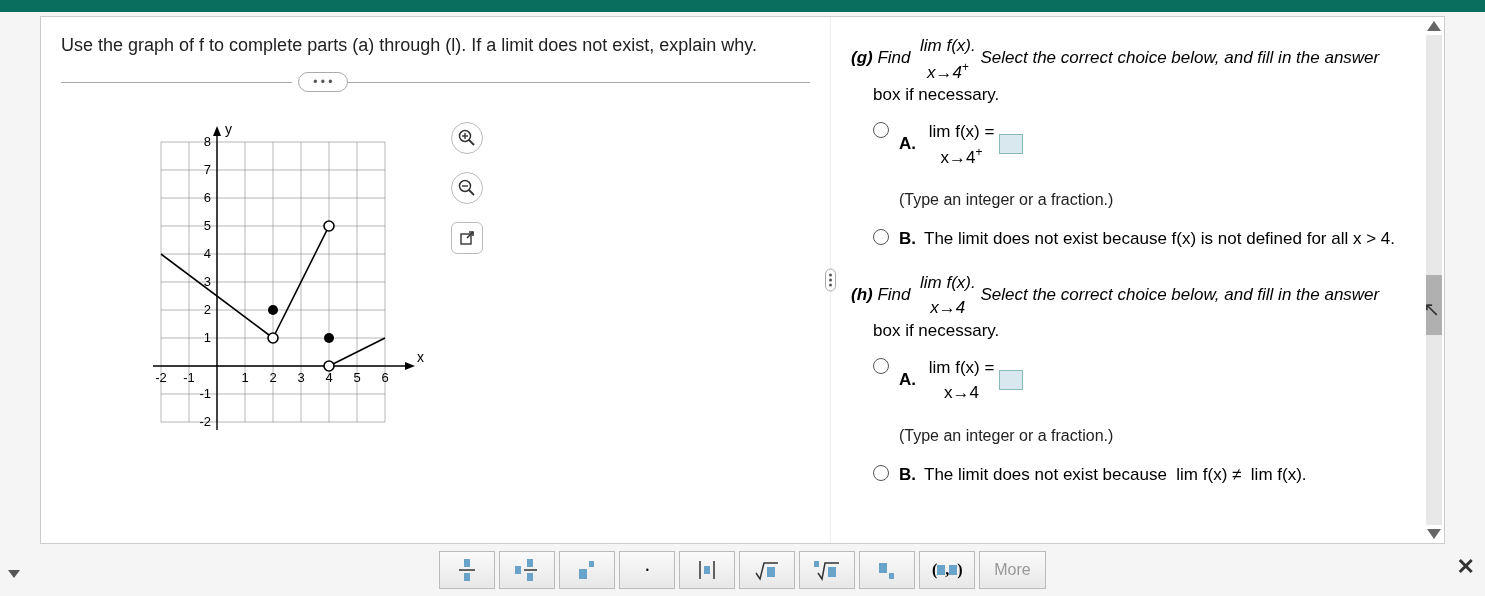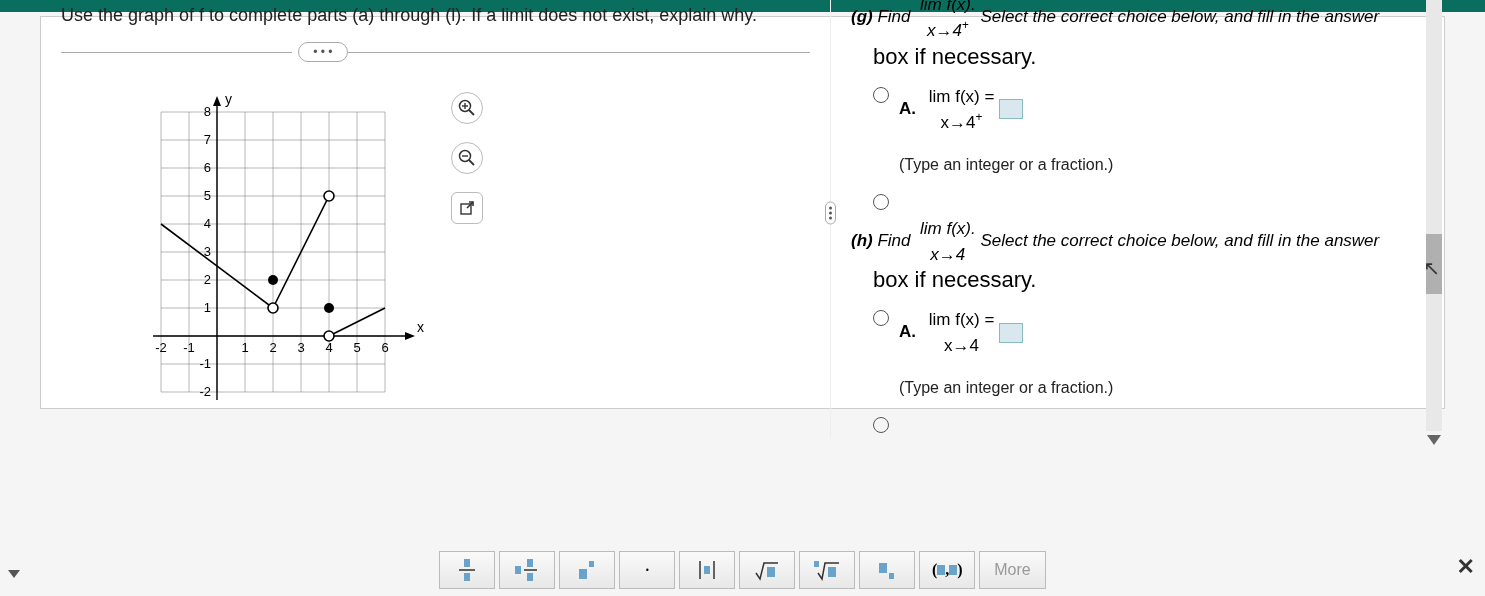--- a/index.html
+++ b/index.html
@@ -1,34 +1,34 @@
 <!DOCTYPE html>
 <html><head>
 <meta charset="utf-8">
 <style>
 * { box-sizing: border-box; margin: 0; padding: 0; }
 body { font-family: Arial, sans-serif; background: #f5f5f5; width: 1485px; height: 596px; position: relative; overflow: hidden; }
 .topbar { background: #0a6e5e; height: 12px; }
-.main { background: #fff; margin: 4px 40px; border: 1px solid #ccc; height: 393px; display: flex; position: relative; align-items: center; }
+.main { background: #fff; margin: 4px 40px; border: 1px solid #ccc; height: 528px; display: flex; position: relative; }
 .left-panel { width: 790px; padding: 16px 20px; border-right: 1px solid #eee; position: relative; }
 .right-panel { flex: 1; padding: 16px 8px 16px 20px; overflow: hidden; position: relative; }
 .instruction { font-size: 18px; line-height: 1.4; color: #222; }
 .divider-row { display: flex; align-items: center; margin: 14px 0 10px; }
 .divider-line { flex: 1; height: 1px; background: #aaa; }
 .ellipsis-btn { border: 1px solid #aaa; border-radius: 12px; padding: 0 14px; font-size: 12px; line-height: 18px; color: #555; margin-left: 6px; background:#fff; cursor:pointer; }
 .graph-area { position: relative; margin: 20px 0 0 30px; }
 .graph-svg { display: block; }
 .graph-tools { display: flex; flex-direction: column; gap: 18px; position: absolute; left: 360px; top: 10px; }
 .tool-btn { width: 32px; height: 32px; border-radius: 50%; border: 1px solid #bbb; background: #fff; display: flex; align-items: center; justify-content: center; cursor: pointer; font-size: 16px; color: #333; }
 .tool-btn.sq { border-radius: 6px; }
 .vdots { position:absolute; right:-6px; top:50%; transform:translateY(-50%); border:1px solid #aaa; border-radius:11px; padding:4px 3px; background:#fff; cursor:pointer; display:flex; flex-direction:column; gap:2px;}
 .vdots span{width:3px;height:3px;background:#555;border-radius:50%;}
 .q-label { font-weight: bold; }
 .q-text { font-size: 17px; line-height: 1.5; font-style: italic; }
-.sub-text { font-size: 22px; margin-left: 22px; }
+.sub-text { font-size: 17px; margin-left: 22px; }
 .choice-row { display: flex; align-items: flex-start; margin: 14px 0 0 22px; gap: 10px; }
 .radio { width: 16px; height: 16px; border: 1.5px solid #555; border-radius: 50%; margin-top: 3px; flex-shrink: 0; cursor: pointer; }
 .choice-label { font-weight: bold; margin-right: 8px; font-size: 17px; }
 .choice-content { font-size: 17px; line-height: 1.5; }
 .answer-box { display: inline-block; width: 24px; height: 20px; background: #d9e8ef; border: 1px solid #8bb; vertical-align: middle; }
 .lim-expr { display: inline-block; vertical-align: middle; }
 .lim-top { display: block; text-align: center; }
 .lim-bot { display: block; font-size: 17px; text-align: center; }
 .hint { font-size: 16px; color: #222; margin-top: 18px; }
 .scroll-area { position: absolute; right: 0; top: 0; bottom: 0; width: 20px; display:flex; flex-direction:column; align-items:center; }
@@ -179,41 +179,43 @@
       <div class="radio"></div>
       <div class="choice-content">
         <span class="choice-label">A.</span>
         <span class="lim-expr"><span class="lim-top"><span>lim</span>&nbsp;<span>f(x) =</span></span><span class="lim-bot"><span>x→4</span><sup>+</sup></span></span>
         <span class="answer-box"></span>
         <div class="hint">(Type an integer or a fraction.)</div>
       </div>
     </div>
     <div class="choice-row">
       <div class="radio"></div>
-    </div>
-
-    <p class="q-text" style="margin-top:6px">
+      <div class="choice-content"><span class="choice-label">B.</span><span>The limit does not exist because f(x) is not defined for all x &gt; 4.</span></div>
+    </div>
+
+    <p class="q-text" style="margin-top:18px">
       <span class="q-label">(h)</span>
       <span>Find</span>&nbsp;
       <span class="lim-expr"><span class="lim-top"><span>lim</span>&nbsp;<span>f(x).</span></span><span class="lim-bot">x→4</span></span>
       <span>Select the correct choice below, and fill in the answer</span>
     </p>
     <p class="sub-text">box if necessary.</p>
 
     <div class="choice-row">
       <div class="radio"></div>
       <div class="choice-content">
         <span class="choice-label">A.</span>
         <span class="lim-expr"><span class="lim-top"><span>lim</span>&nbsp;<span>f(x) =</span></span><span class="lim-bot">x→4</span></span>
         <span class="answer-box"></span>
         <div class="hint">(Type an integer or a fraction.)</div>
       </div>
     </div>
     <div class="choice-row">
       <div class="radio"></div>
+      <div class="choice-content"><span class="choice-label">B.</span><span>The limit does not exist because</span>&nbsp;&nbsp;<span>lim</span>&nbsp;<span>f(x) ≠</span>&nbsp;&nbsp;<span>lim</span>&nbsp;<span>f(x).</span></div>
     </div>
 
     <div class="scroll-area">
       <div class="scroll-up"></div>
       <div class="scroll-track">
           <div class="scroll-thumb"></div>
         </div>
       <div class="scroll-down"></div>
     </div>
     <div class="cursor-ico">↖</div>

